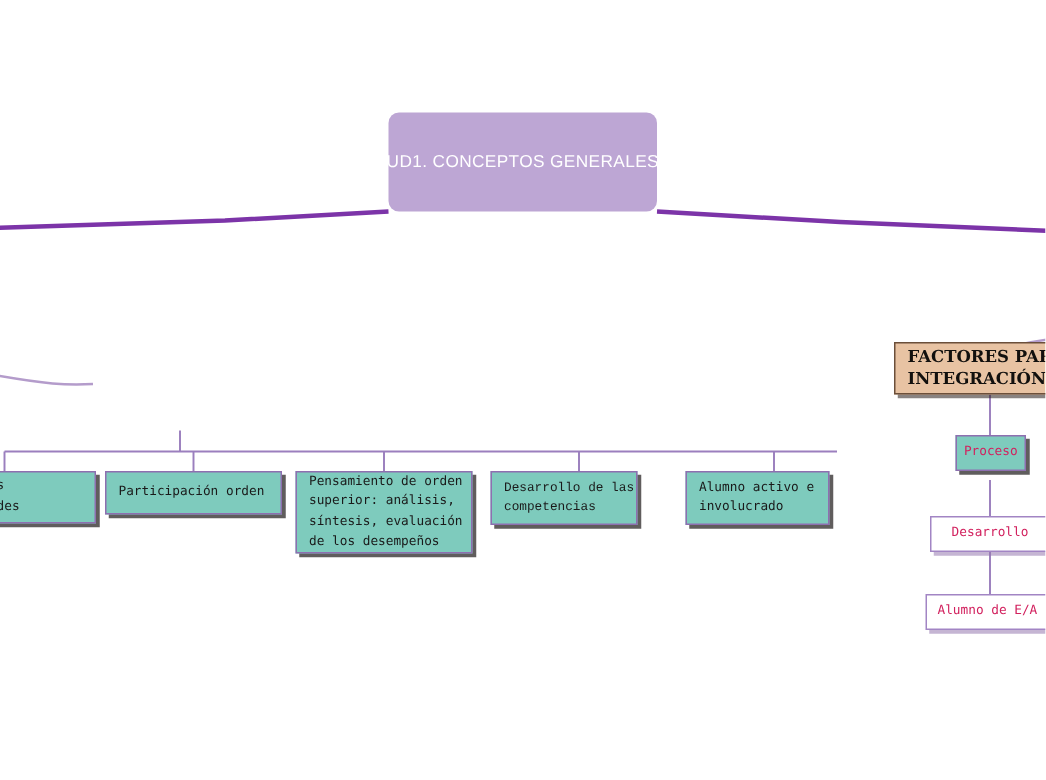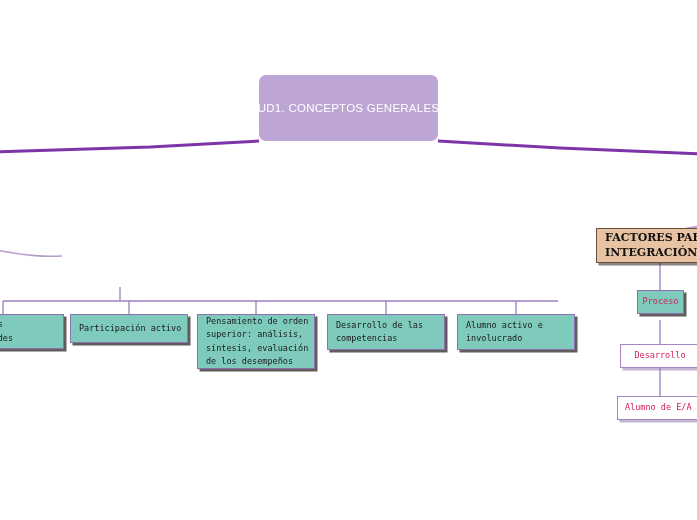--- a/index.html
+++ b/index.html
@@ -119,36 +119,36 @@
     <span>UD1. CONCEPTOS GENERALES</span>
   </div>
 
 
   <div class="node node-teal" style="left:-42px; top:314px; width:106px; height:35px;">
     <span>a a los
 actitudes</span>
   </div>
 
   <div class="node node-teal" style="left:70px; top:314px; width:118px; height:29px;">
-    <span>Participación activo</span>
+    <span>Participación orden</span>
   </div>
 
   <div class="node node-teal" style="left:197px; top:314px; width:118px; height:55px;">
     <span>Pensamiento de orden
 superior: análisis,
 síntesis, evaluación
 de los desempeños</span>
   </div>
 
-  <div class="node node-teal" style="left:327px; top:314px; width:118px; height:36px;">
+  <div class="node node-teal" style="left:327px; top:314px; width:98px; height:36px;font-family:Liberation Mono, monospace;">
     <span>Desarrollo de las
 competencias</span>
   </div>
 
-  <div class="node node-teal" style="left:457px; top:314px; width:118px; height:36px;">
+  <div class="node node-teal" style="left:457px; top:314px; width:96px; height:36px;">
     <span>Alumno activo e
 involucrado</span>
   </div>
 
   <div class="node node-topic" style="left:596px; top:228px; width:114px; height:35px;">
     <span>FACTORES PARA L
 INTEGRACIÓN</span>
   </div>
 
   <div class="node node-teal pinktext" style="left:637px; top:290px; width:47px; height:24px;

